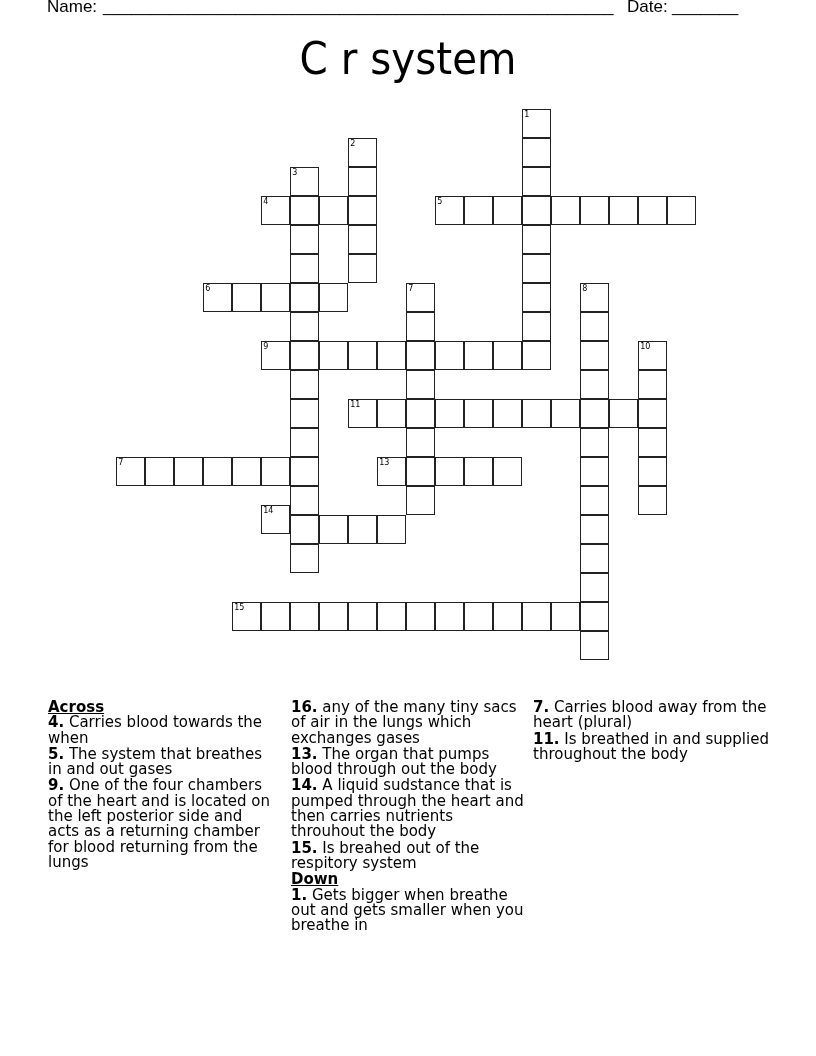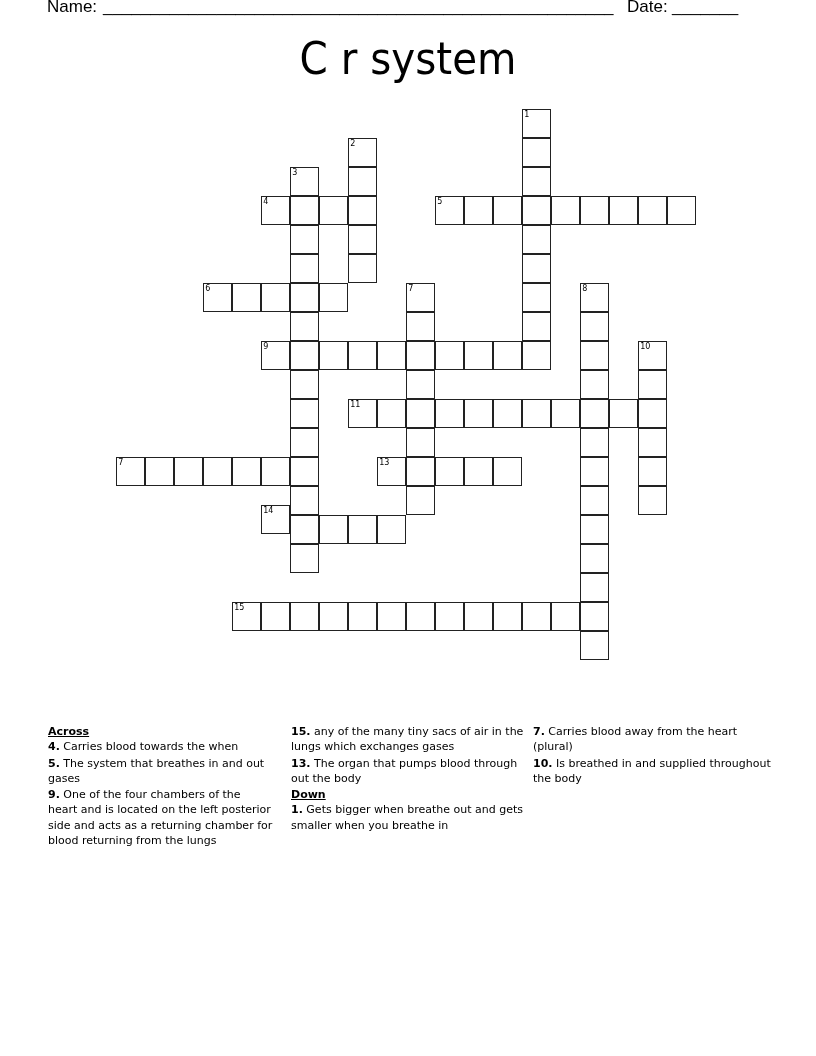--- a/index.html
+++ b/index.html
@@ -6,21 +6,21 @@
   body { width: 816px; height: 1056px; position: relative; overflow: hidden; font-family: "DejaVu Sans", sans-serif; color: #000; }
   .header { position: absolute; top: -3px; left: 47px; font-family: "Liberation Sans", sans-serif; font-size: 17px; white-space: nowrap; }
   .header .name-label { position: absolute; left: 0; top: 0; }
   .header .name-line { position: absolute; left: 56px; top: 0; }
   .header .date-label { position: absolute; left: 580px; top: 0; }
   .header .date-line { position: absolute; left: 625px; top: 0; }
   .title { position: absolute; top: 33px; left: 0; width: 816px; text-align: center; font-family: "DejaVu Sans", sans-serif; font-size: 44px; letter-spacing: 0px; transform: scaleX(0.92); }
   .grid { position: absolute; left: 117px; top: 110px; }
   .cell { position: absolute; width: 29px; height: 29px; box-sizing: border-box; border: 1.5px solid #222; background: #fff; margin-left: -0.75px; margin-top: -0.75px; }
   .cell .num { position: absolute; top: 0px; left: 1px; font-size: 8px; font-family: "DejaVu Sans", sans-serif; line-height: 9px; }
-  .clues { position: absolute; top: 724px; font-size: 11px; line-height: 15.3px; }
+  .clues { position: absolute; top: 700px; font-size: 15px; line-height: 15.3px; }
   .col1 { left: 48px; width: 225px; }
   .col2 { left: 291px; width: 235px; }
   .col3 { left: 533px; width: 240px; }
   .clue-heading { font-weight: bold; text-decoration: underline; }
   .clue { margin-bottom: 1px; }
   .clue b { font-weight: bold; }
 </style>
 </head>
 <body>
 
@@ -177,22 +177,24 @@
   </div>
 
 <div class="clues col1">
   <div class="clue-heading">Across</div>
   <div class="clue"><b>4.</b><span> Carries blood towards the when</span></div>
   <div class="clue"><b>5.</b><span> The system that breathes in and out gases</span></div>
   <div class="clue"><b>9.</b><span> One of the four chambers of the heart and is located on the left posterior side and acts as a returning chamber for blood returning from the lungs</span></div>
 </div>
 
 <div class="clues col2">
-  <div class="clue"><b>15.</b><span> any of the many tiny sacs of air in the lungs which exchanges gases</span></div>
+  <div class="clue"><b>16.</b><span> any of the many tiny sacs of air in the lungs which exchanges gases</span></div>
   <div class="clue"><b>13.</b><span> The organ that pumps blood through out the body</span></div>
+  <div class="clue"><b>14.</b><span> A liquid sudstance that is pumped through the heart and then carries nutrients throuhout the body</span></div>
+  <div class="clue"><b>15.</b><span> Is breahed out of the respitory system</span></div>
   <div class="clue-heading">Down</div>
   <div class="clue"><b>1.</b><span> Gets bigger when breathe out and gets smaller when you breathe in</span></div>
 </div>
 
 <div class="clues col3">
   <div class="clue"><b>7.</b><span> Carries blood away from the heart (plural)</span></div>
-  <div class="clue"><b>10.</b><span> Is breathed in and supplied throughout the body</span></div>
+  <div class="clue"><b>11.</b><span> Is breathed in and supplied throughout the body</span></div>
 </div>
 
 </body></html>

